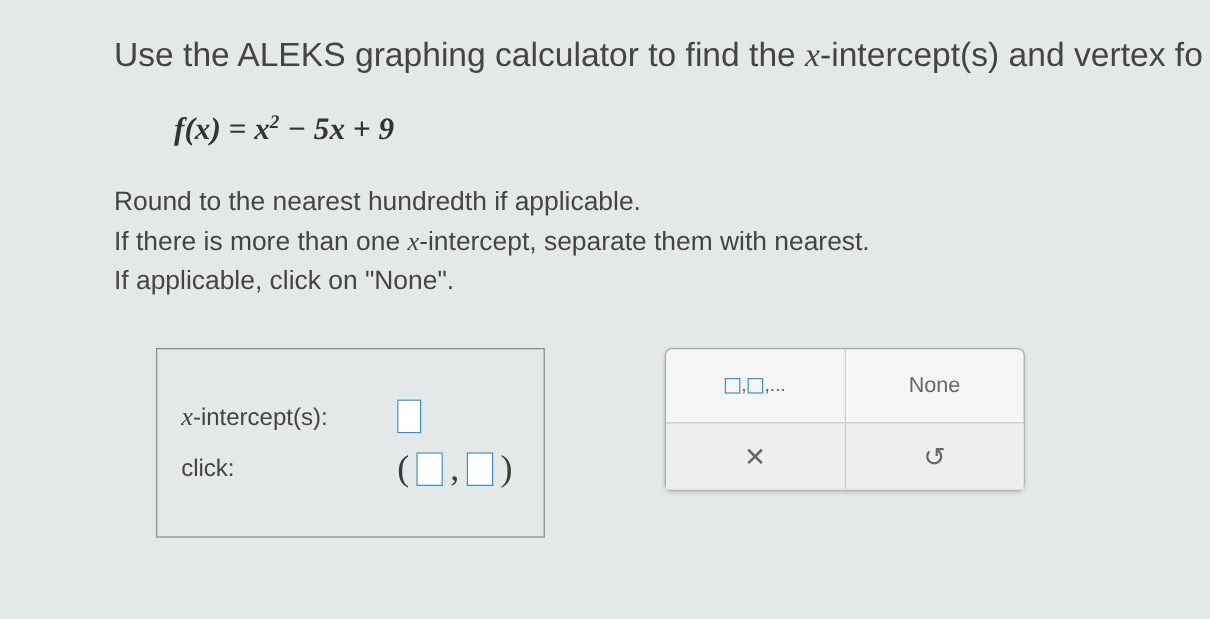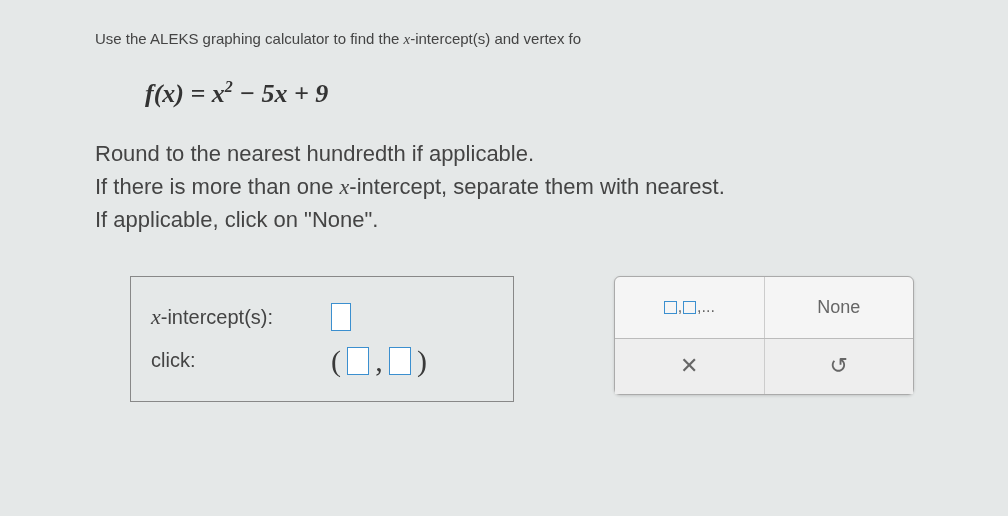--- a/index.html
+++ b/index.html
@@ -10,21 +10,21 @@
       background: #e5e8e8;
       width: 1008px;
       height: 516px;
       overflow: hidden;
     }
     .container {
       padding: 30px 0 0 95px;
       color: #3a3a3a;
     }
     .instruction {
-      font-size: 15px;
+      font-size: 28px;
       color: #444;
       margin-bottom: 30px;
     }
     .italic-x { font-style: italic; font-family: 'Times New Roman', serif; }
     .equation {
       font-family: 'Times New Roman', serif;
       font-size: 26px;
       font-style: italic;
       margin-left: 50px;
       margin-bottom: 28px;
@@ -40,22 +40,22 @@
     }
     .row-area {
       display: flex;
       gap: 100px;
       align-items: flex-start;
       margin-left: 35px;
     }
     .answer-box {
       border: 1px solid #888;
       background: #e5e8e8;
-      width: 384px;
-      padding: 18px 20px;
+      width: 324px;
+      padding: 34px 20px;
     }
     .answer-row {
       display: flex;
       align-items: center;
       min-height: 44px;
     }
     .answer-label {
       width: 180px;
       font-size: 20px;
       color: #444;

